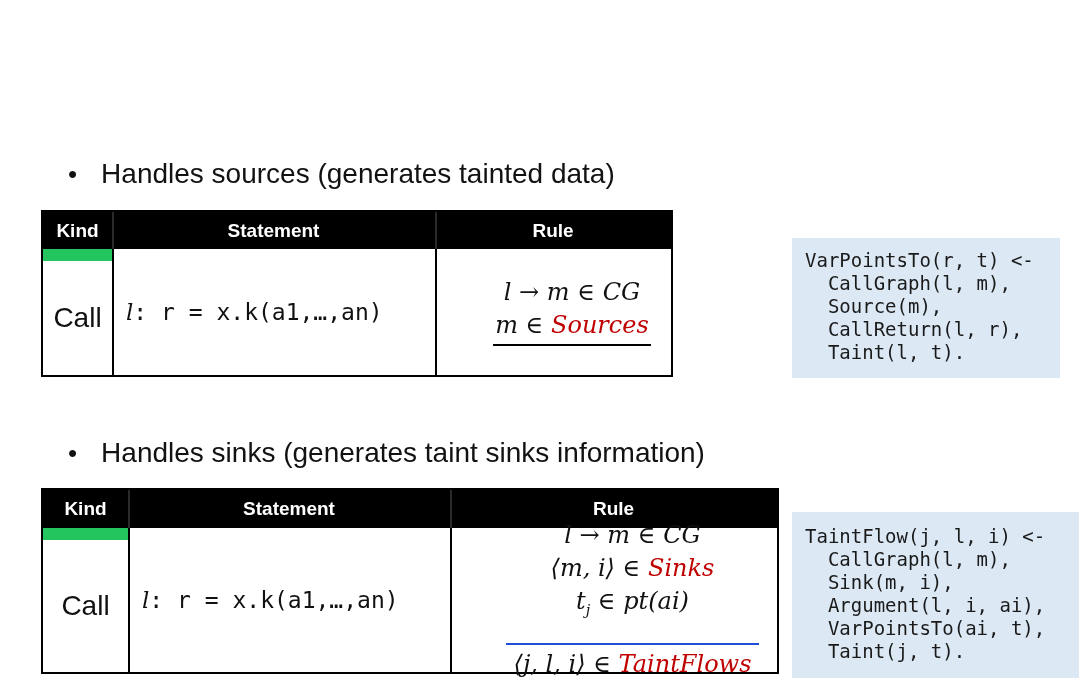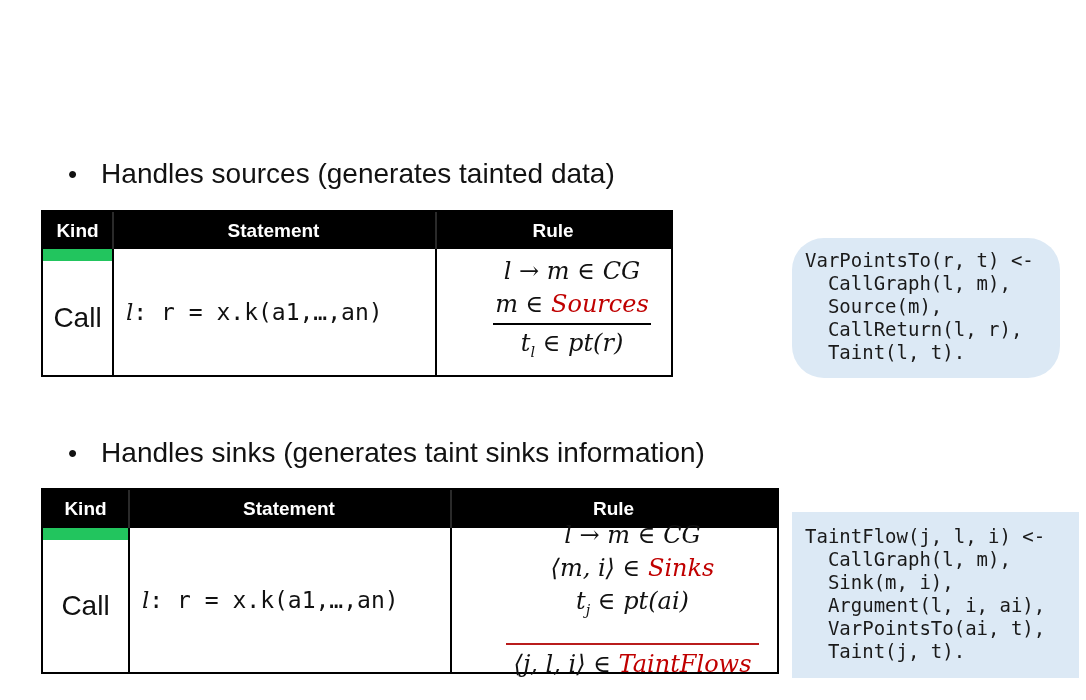--- a/index.html
+++ b/index.html
@@ -64,28 +64,28 @@
 
   
   .rule-cell { flex-direction: column; line-height: 33px; padding-left: 36px; }
   .math {
     font-family: "DejaVu Serif", serif; font-style: italic;
     font-size: 24px; color: #111; white-space: nowrap;
   }
   .math sub { font-size: 0.6em; font-style: italic; }
   .math-red { color: #C00000; }
   .underbar { border-bottom: 2px solid #000; padding: 0 2px 2px 2px; margin-bottom: 2px; text-align: center; }
-  .overbar  { border-top: 2px solid #b91c1c; padding: 3px 8px 0 8px; margin-top: 16px; }
+  .overbar  { border-top: 2px solid #1d4ed8; padding: 3px 8px 0 8px; margin-top: 16px; }
 
   
   .code-block {
     position: absolute;
     background: #DCE9F5;
   }
-  .code-varpointsto { left: 792px; top: 238px; width: 268px; height: 140px; padding: 11px 0 0 13px; border-radius: 32px; }
+  .code-varpointsto { left: 792px; top: 238px; width: 268px; height: 140px; padding: 11px 0 0 13px; }
   .code-taintflow   { left: 792px; top: 512px; width: 287px; height: 166px; padding: 13px 0 12px 13px; }
   .code-block pre {
     font-family: "DejaVu Sans Mono", monospace;
     font-size: 19px; line-height: 23px; color: #1a1a1a;
   }
 </style>
 </head>
 <body>
 
 <div class="slide">
@@ -104,21 +104,20 @@
     <div class="td kind-cell">Call</div>
 
     <div class="td td-mid stmt-cell">
         <span class="stmt-var">l</span>
         <span>: r = x.k(a1,…,an)</span>
       </div>
 
     <div class="td td-right rule-cell">
       <span class="math">l → m ∈ CG</span>
       <span class="math underbar"><span>m ∈ </span><span class="math-red">Sources</span></span>
-      <span class="math"><span>t</span><sub>l</sub><span> ∈ pt(r)</span></span>
     </div>
   </div>
 
   <div class="code-block code-varpointsto">
     <pre>VarPointsTo(r, t) &lt;-
   CallGraph(l, m),
   Source(m),
   CallReturn(l, r),
   Taint(l, t).</pre>
   </div>

